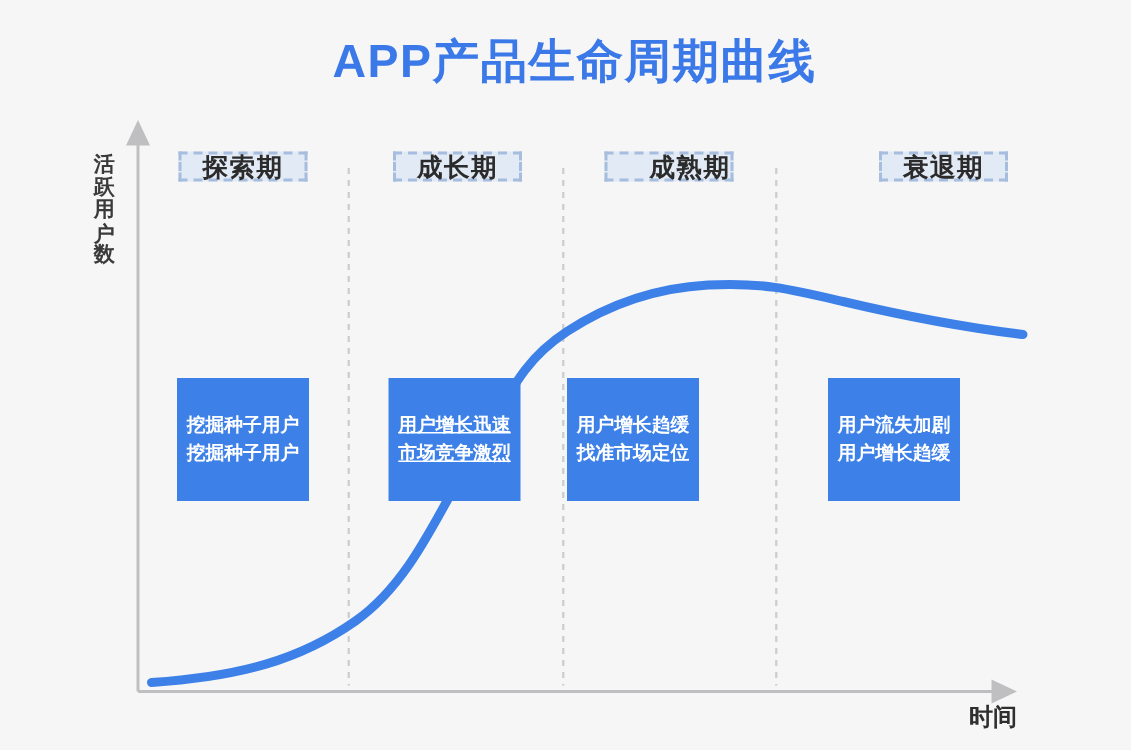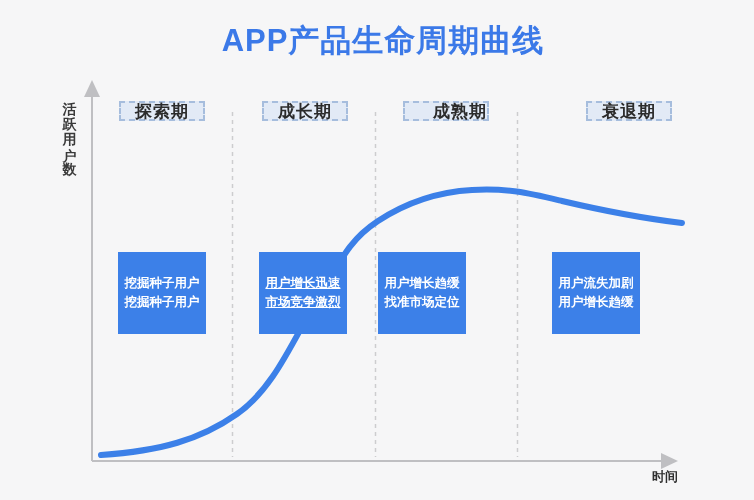--- a/index.html
+++ b/index.html
@@ -14,21 +14,21 @@
     text-align:center;font-size:31px;font-weight:800;letter-spacing:1px;
     color:#3b79e8;
   }
   .y-label{
     position:absolute;left:61px;top:91px;
     writing-mode:vertical-lr;text-orientation:upright;
     letter-spacing:15px;font-size:14px;font-weight:700;color:#3a3a3a;
   }
   .x-label{
     position:absolute;left:598px;top:468px;width:80px;
-    text-align:right;font-size:13px;font-weight:700;color:#2f2f2f;
+    text-align:right;font-size:16px;font-weight:700;color:#2f2f2f;
   }
   .chart-svg{position:absolute;left:0;top:0;}
   .phase-label{
     position:absolute;top:101px;width:86px;height:20px;box-sizing:border-box;
     background:#e2eaf6;border:2px dashed #a6bddd;
     display:flex;align-items:center;justify-content:center;
     font-size:17px;font-weight:700;color:#2b2b2b;letter-spacing:1px;
   }
   .phase-note{
     position:absolute;top:252px;width:88px;height:82px;box-sizing:border-box;

